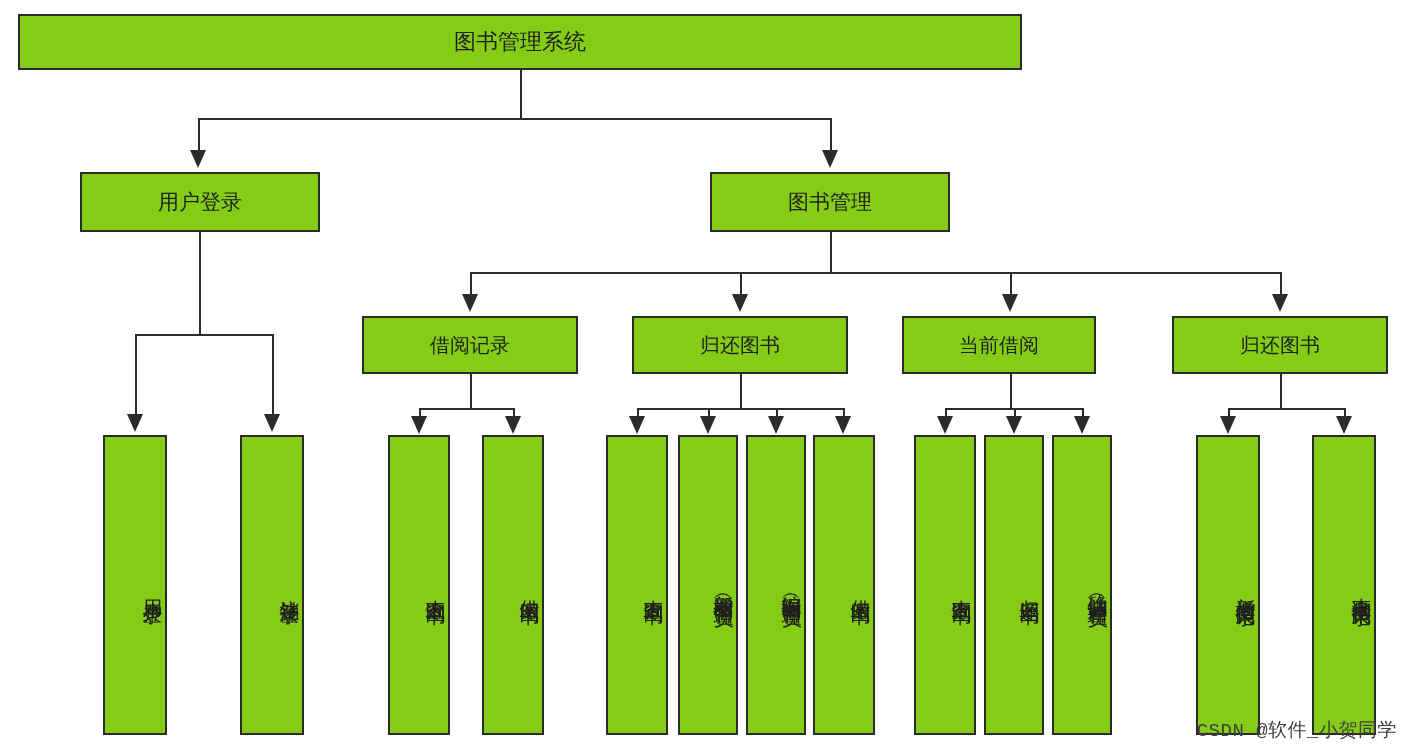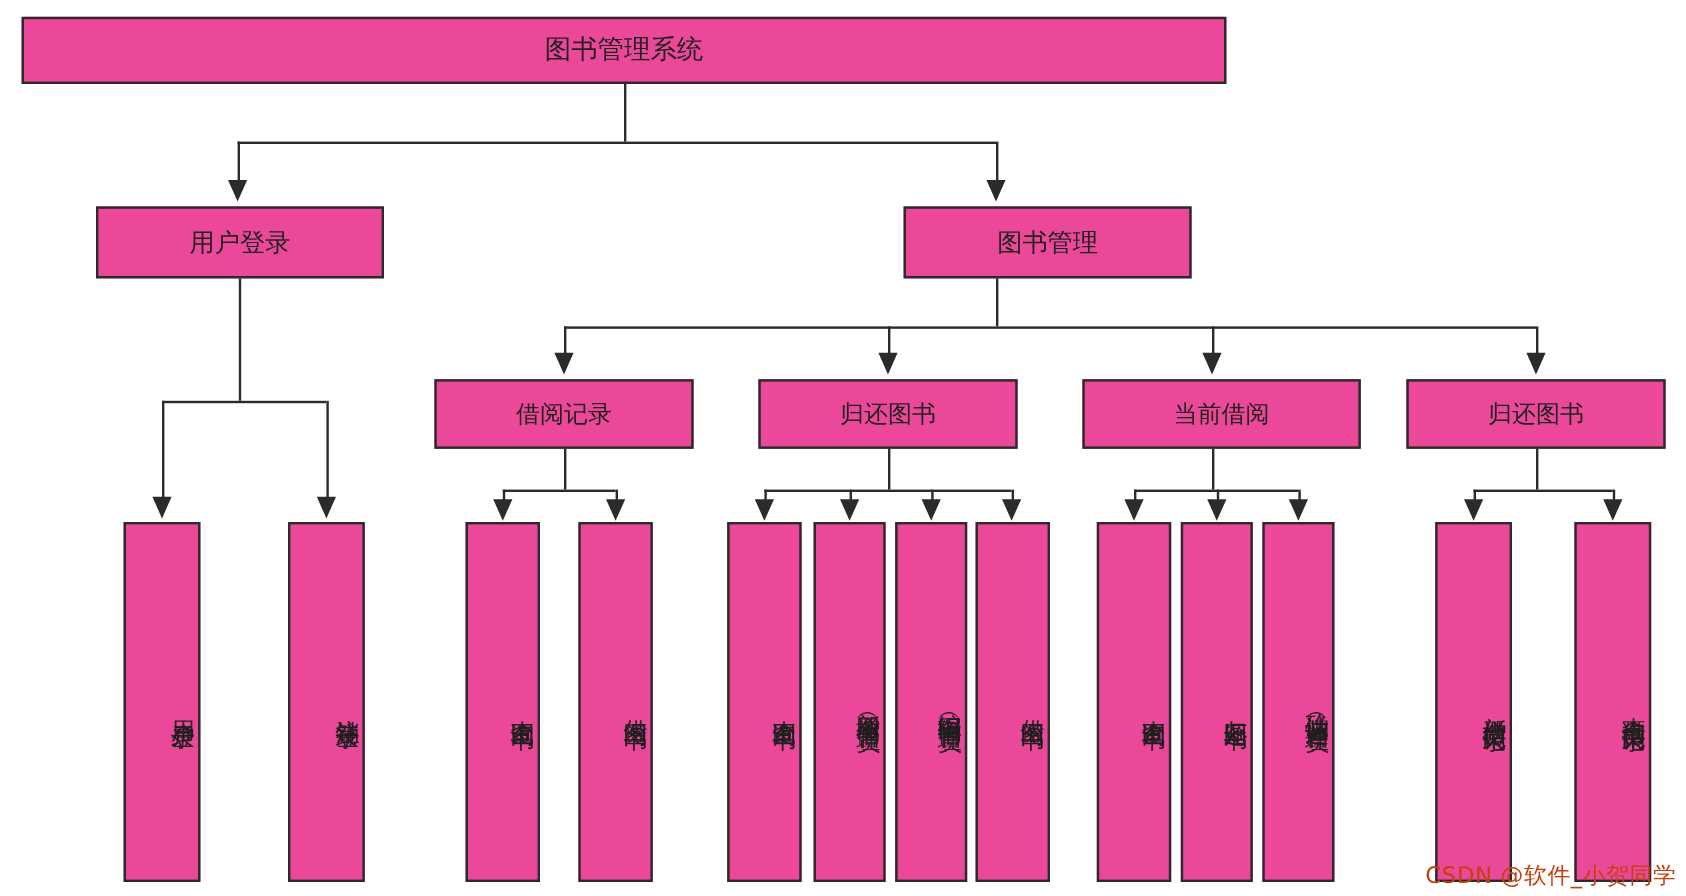--- a/index.html
+++ b/index.html
@@ -13,21 +13,21 @@
     width:1405px;
     height:747px;
     background:#ffffff;
     overflow:hidden;
   }
   
   .node{
     position:absolute;
     box-sizing:border-box;
     border:2.5px solid #2b2b2b;
-    background:#ec4899;
+    background:#84cc16;
     display:flex;
     align-items:center;
     justify-content:center;
     text-align:center;
     color:#1f1f1f;
     line-height:1.25;
   }
   .node.root{ font-size:22px; }
   .node.lvl2{ font-size:21px; }
   .node.lvl3{ font-size:20px; }
@@ -57,24 +57,25 @@
     border-left:8px solid transparent;
     border-right:8px solid transparent;
     border-top:18px solid #2b2b2b;
   }
   
   #watermark{
     position:absolute;
     right:8px;
     bottom:4px;
     font-size:19px;
-    color:#c2410c;
+    color:#404040;
     letter-spacing:.5px;
     white-space:nowrap;
     pointer-events:none;
+    font-family:Liberation Mono, monospace;
   }
 </style>
 </head>
 <body>
 
 <div id="canvas">
 
   <div class="node root" style="left:18px;top:14px;width:1004px;height:56px;">
     <span>图书管理系统</span>
   </div>
@@ -86,21 +87,21 @@
   <div class="vline" style="left:198px;top:118px;height:34px;"></div>
   <div class="arrow" style="left:190px;top:150px;"></div>
 
   <div class="vline" style="left:830px;top:118px;height:34px;"></div>
   <div class="arrow" style="left:822px;top:150px;"></div>
 
   <div class="node lvl2" style="left:80px;top:172px;width:240px;height:60px;">
     <span>用户登录</span>
   </div>
 
-  <div class="node lvl2" style="left:710px;top:172px;width:240px;height:60px;margin-left:43px;">
+  <div class="node lvl2" style="left:710px;top:172px;width:240px;height:60px;">
     <span>图书管理</span>
   </div>
 
   <div class="vline" style="left:199px;top:232px;height:102px;"></div>
   <div class="hline" style="left:135px;top:334px;width:137px;"></div>
   <div class="vline" style="left:135px;top:334px;height:82px;"></div>
   <div class="arrow" style="left:127px;top:414px;"></div>
   <div class="vline" style="left:272px;top:334px;height:82px;"></div>
   <div class="arrow" style="left:264px;top:414px;"></div>
 
@@ -114,21 +115,21 @@
   <div class="arrow" style="left:1002px;top:294px;"></div>
   <div class="vline" style="left:1280px;top:272px;height:24px;"></div>
   <div class="arrow" style="left:1272px;top:294px;"></div>
 
   <div class="node lvl3" style="left:362px;top:316px;width:216px;height:58px;">
     <span>借阅记录</span>
   </div>
   <div class="node lvl3" style="left:632px;top:316px;width:216px;height:58px;">
     <span>归还图书</span>
   </div>
-  <div class="node lvl3" style="left:902px;top:316px;width:232px;height:58px;">
+  <div class="node lvl3" style="left:902px;top:316px;width:194px;height:58px;">
     <span>当前借阅</span>
   </div>
   <div class="node lvl3" style="left:1172px;top:316px;width:216px;height:58px;">
     <span>归还图书</span>
   </div>
 
   <div class="vline" style="left:470px;top:374px;height:34px;"></div>
   <div class="hline" style="left:419px;top:408px;width:94px;"></div>
   <div class="vline" style="left:419px;top:408px;height:10px;"></div>
   <div class="arrow" style="left:411px;top:416px;"></div>

